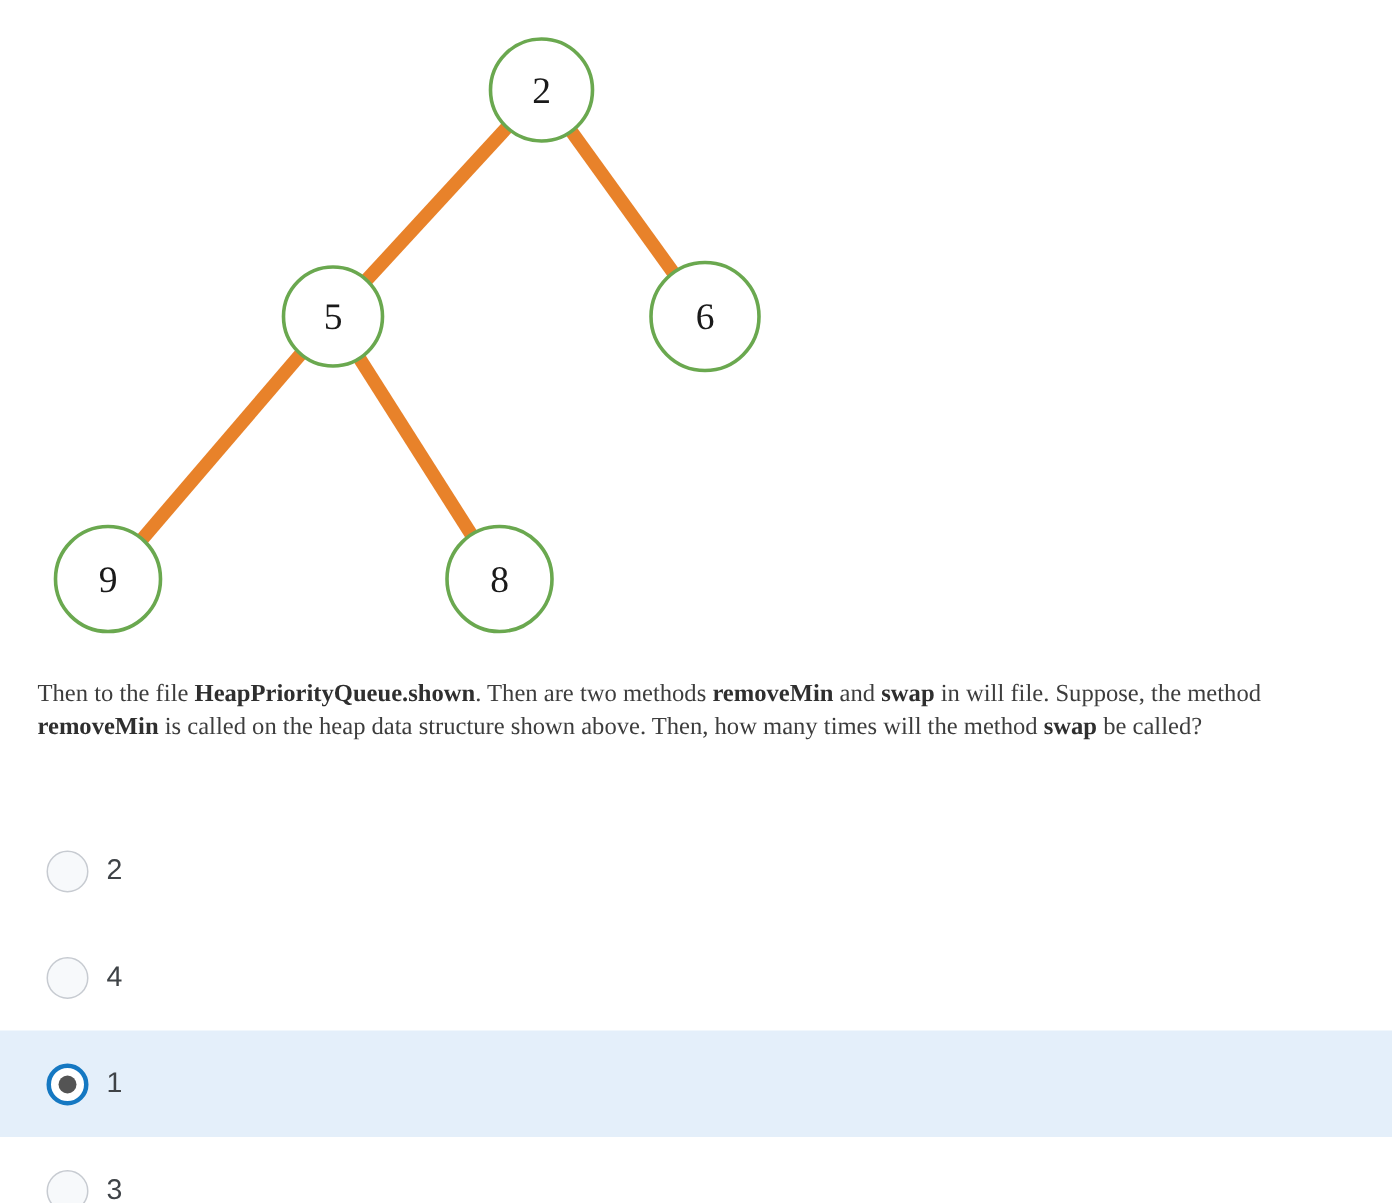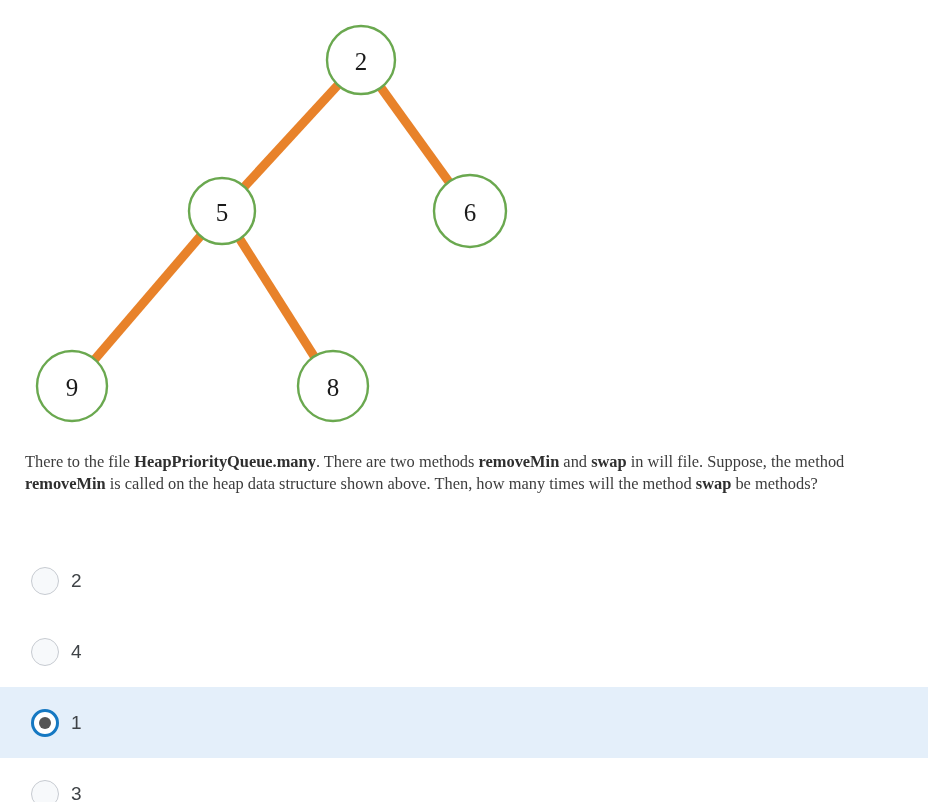--- a/index.html
+++ b/index.html
@@ -139,21 +139,21 @@
           <text x="72" y="387" class="tree-node-text">9</text>
         </g>
         <g>
           <circle cx="333" cy="386" r="35" class="tree-node-circle" stroke="#6aa84f"></circle>
           <text x="333" y="387" class="tree-node-text">8</text>
         </g>
       </g>
   </svg>
 </div>
 
-<div id="question-prompt"><span>There to the file </span><b>HeapPriorityQueue.many</b><span>. There are two methods </span><b>removeMin</b><span> and </span><b>swap</b><span> in will file. Suppose, the method </span><b>removeMin</b><span> is called on the heap data structure shown above. Then, how many times will the method </span><b>swap</b><span> be methods?</span></div>
+<div id="question-prompt"><span>Then to the file </span><b>HeapPriorityQueue.shown</b><span>. Then are two methods </span><b>removeMin</b><span> and </span><b>swap</b><span> in will file. Suppose, the method </span><b>removeMin</b><span> is called on the heap data structure shown above. Then, how many times will the method </span><b>swap</b><span> be called?</span></div>
 
 <div id="answer-options">
     <div class="option-row">
       <span class="radio-button"></span>
       <span class="option-label">2</span>
     </div>
     <div class="option-row">
       <span class="radio-button"></span>
       <span class="option-label">4</span>
     </div>

